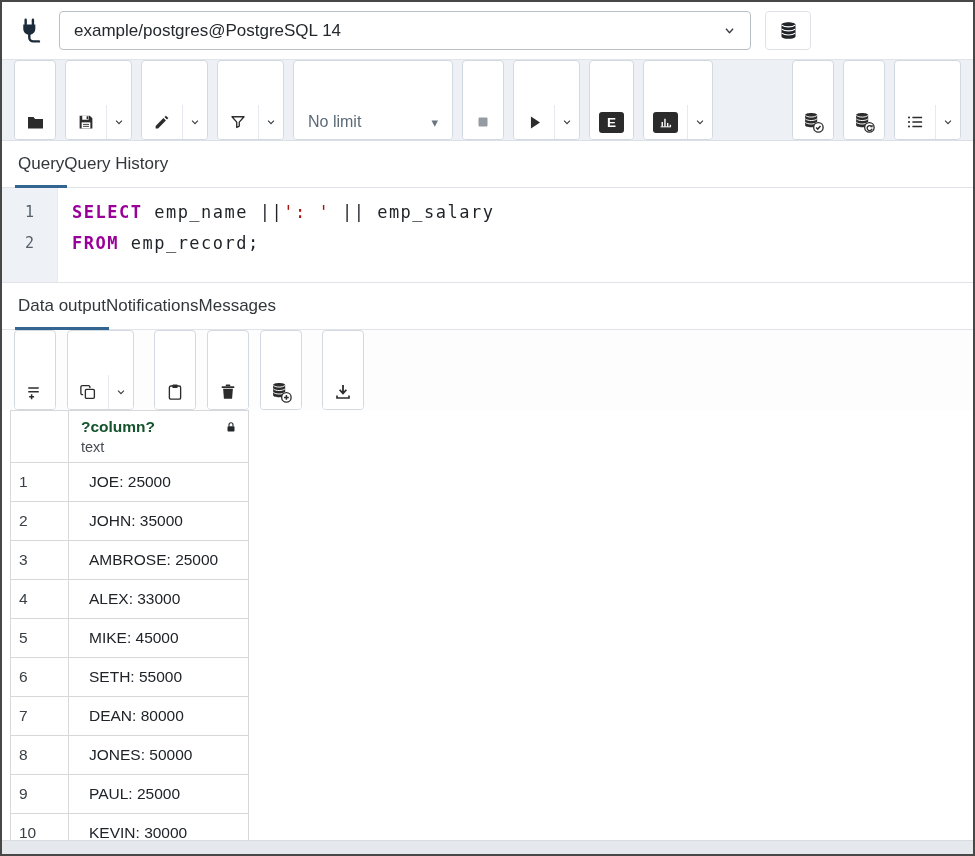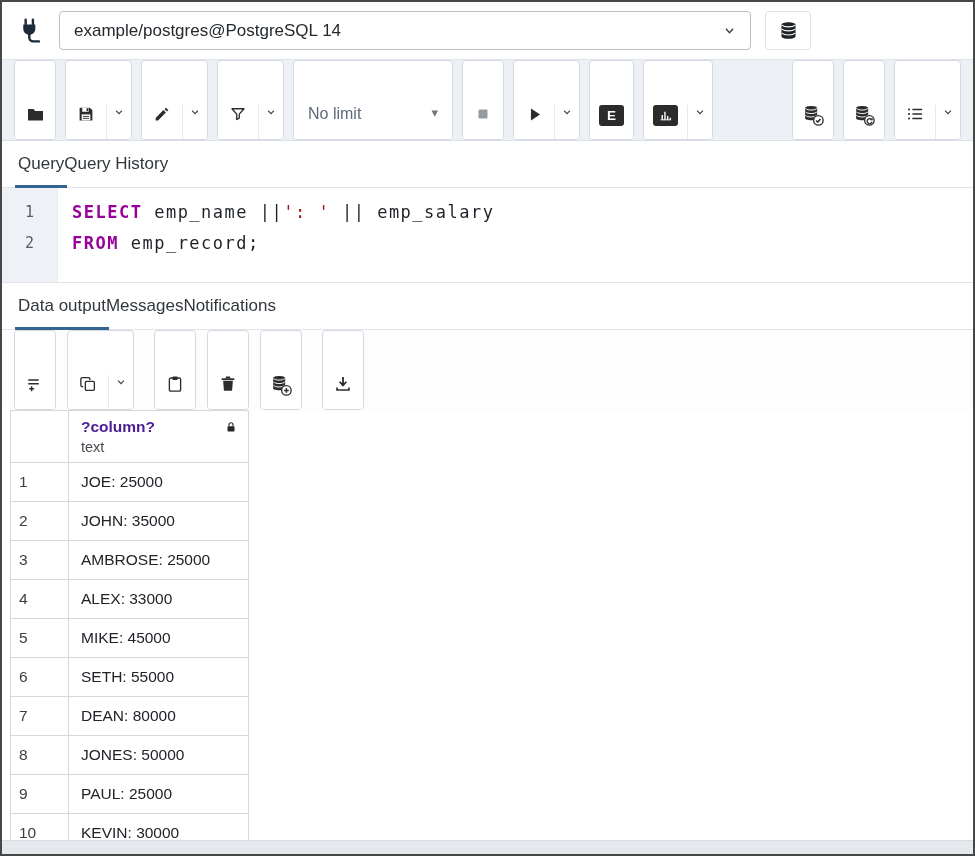--- a/index.html
+++ b/index.html
@@ -17,21 +17,21 @@
   
   .topbar { flex:0 0 58px; display:flex; align-items:center; gap:14px; padding:0 16px 0 14px; border-bottom:1px solid #e0e4e9; background:#fff; }
   .plug-wrap { color:#1d2c3a; display:flex; }
   .conn-select { width:692px; height:39px; border:1px solid #b9bfc7; border-radius:4px; display:flex; align-items:center; justify-content:space-between; padding:0 12px 0 14px; font-size:17px; color:#24292e; cursor:pointer; background:#fff; }
   .conn-chev { color:#3a3f44; }
   .topbar-db { width:46px; height:39px; border:1px solid #dfe3e8; border-radius:4px; background:#fff; display:flex; align-items:center; justify-content:center; color:#202428; cursor:pointer; }
 
   
   .toolbar { flex:0 0 50px; background:#edf1f5; border-bottom:1px solid #dbe0e6; display:flex; align-items:center; gap:9px; padding:0 12px; }
   .grp { display:flex; border:1px solid #d3d9e0; border-radius:4px; background:#fff; overflow:hidden; flex:0 0 auto; }
-  .tbtn { height:34px; min-width:40px; display:flex; justify-content:center; background:#fff; border:none; color:#2c2c2c; padding:0 9px; cursor:pointer; font-family:inherit;margin-top:44px; }
+  .tbtn { height:34px; min-width:40px; display:flex; align-items:center; justify-content:center; background:#fff; border:none; color:#2c2c2c; padding:0 9px; cursor:pointer; font-family:inherit;margin-top:44px; }
   .tbtn + .tbtn { border-left:1px solid #e6eaee; }
   .tbtn.chev { min-width:25px; padding:0 5px; color:#3c4043; }
   .tbtn.disabled { color:#959ba2; }
   .limit-btn { width:158px; justify-content:space-between; color:#5c6a77; font-size:16px; padding:0 14px; }
   .caret { font-size:13px; color:#6b7683; }
   .badge { width:25px; height:21px; background:#2b2b2b; border-radius:3px; color:#fff; display:flex; align-items:center; justify-content:center; font-weight:bold; font-size:13.5px; }
   .spacer { margin-left:auto; }
 
   
   .tabrow { flex:0 0 47px; display:flex; padding:0 16px; border-bottom:1px solid #e0e4e9; background:#fff; }
@@ -51,25 +51,25 @@
   .otoolbar { flex:0 0 49px; display:flex; align-items:center; gap:11px; padding:0 12px; background:#fdfdfe; }
   .gap-left { margin-left:9px; }
 
   
   .results { flex:1 1 auto; background:#fff; overflow:hidden; }
   .grid { border-collapse:collapse; margin-left:8px; font-size:15.5px; table-layout:fixed; }
   .grid th, .grid td { border:1px solid #d6d8da; background:#fff; }
   .corner { width:58px; }
   .colhead { width:180px; padding:7px 10px 7px 12px; text-align:left; vertical-align:top; }
   .colhead-top { display:flex; justify-content:space-between; align-items:center; }
-  .colname { font-weight:bold; font-size:15.5px; color:#4c1d95; }
+  .colname { font-weight:bold; font-size:15.5px; color:#14532d; }
   .lock { color:#23272b; }
   .coltype { font-size:14.5px; color:#454b52; font-weight:normal; margin-top:3px; }
   .rownum { width:58px; height:39px; padding:0 8px; color:#3b4046; text-align:left; font-weight:normal; cursor:pointer; }
-  .cellval { width:180px; height:39px; padding:0 12px; color:#202429; cursor:pointer; }
+  .cellval { width:180px; height:39px; padding:0 20px; color:#202429; cursor:pointer; }
 
   
   .footer-strip { flex:0 0 14px; background:#e5e9ee; border-top:1px solid #d8dde3; }
 </style>
 </head>
 <body>
 
 <svg width="0" height="0" style="position:absolute" aria-hidden="true">
   <defs>
     <g id="g-db">
@@ -319,24 +319,24 @@
       <div class="cline"><span class="kw">SELECT</span><span> emp_name ||</span><span class="str">': '</span><span> || emp_salary</span></div>
       <div class="cline"><span class="kw">FROM</span><span> emp_record;</span></div>
     </div>
   </div>
 
   <div class="tabrow">
     <div class="tab active">
       <span>Data output</span>
     </div>
     <div class="tab">
+      <span>Notifications</span>
+    </div>
+    <div class="tab">
       <span>Messages</span>
-    </div>
-    <div class="tab">
-      <span>Notifications</span>
     </div>
   </div>
 
   <div class="otoolbar">
     <div class="grp">
       <button class="tbtn">
         <svg class="ic" width="18" height="18" viewBox="0 0 24 24">
             <use href="#i-addrow"></use>
           </svg>
       </button>

